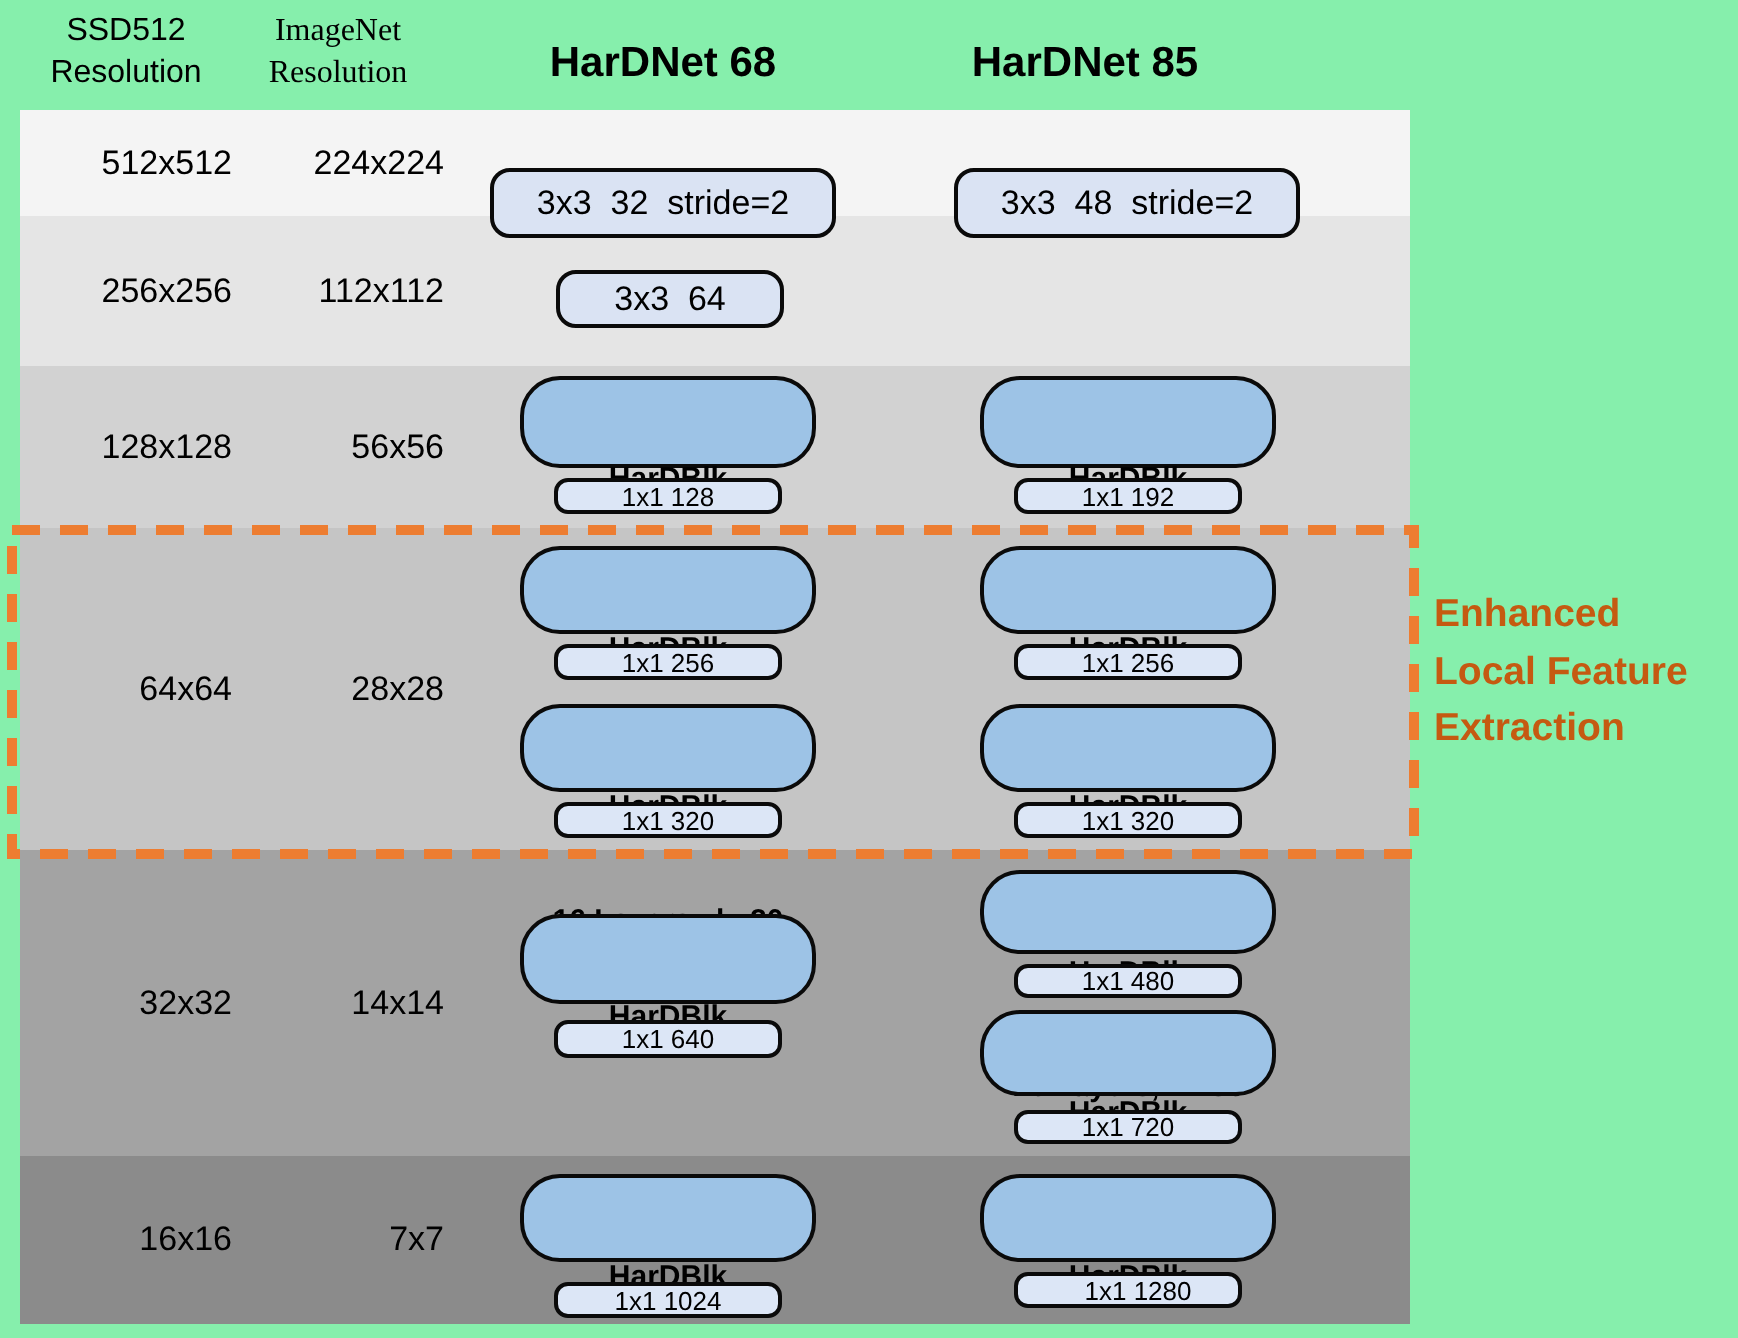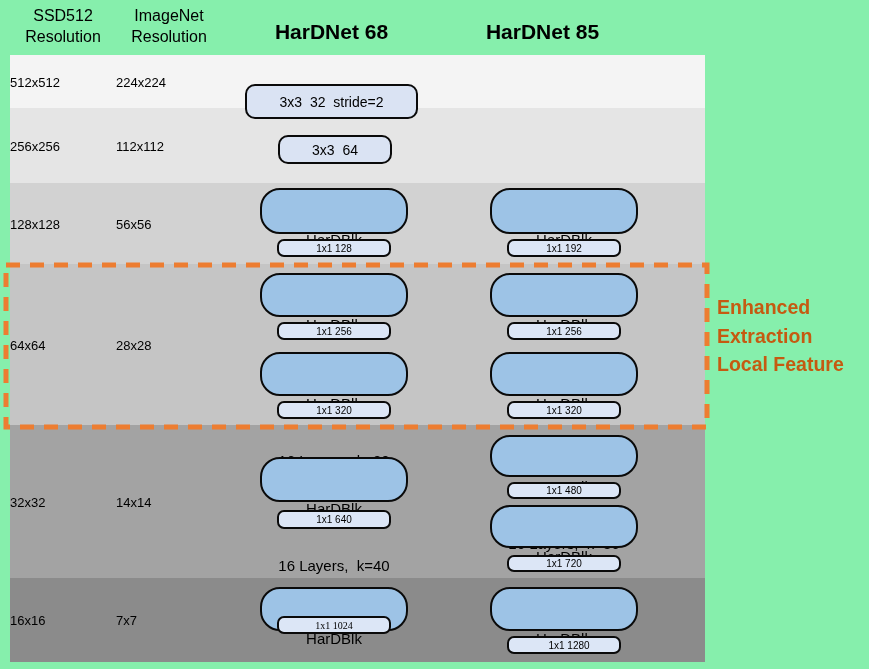--- a/index.html
+++ b/index.html
@@ -3,55 +3,55 @@
 <meta charset="utf-8">
 <style>
   html,body{margin:0;padding:0;background:#ffffff;}
   .canvas{
     position:relative;width:869px;height:669px;background:#86efac;
     font-family:"Liberation Sans","DejaVu Sans",sans-serif;color:#000;overflow:hidden;
   }
   .band{position:absolute;left:10px;width:695px;}
   .res-label{
     position:absolute;top:50%;transform:translateY(-50%);
-    width:106px;text-align:left;font-size:13px;color:#000;
+    width:106px;text-align:right;font-size:17px;color:#000;
   }
   .res-ssd{left:0px;}
   .res-imagenet{left:106px;}
   .col-header{
     position:absolute;top:5px;width:106px;text-align:center;
     font-size:16px;line-height:21px;color:#000;
   }
   .net-title{
     position:absolute;top:20px;width:173px;text-align:center;
     font-size:21px;font-weight:bold;color:#000;white-space:pre;
   }
   .box{
     position:absolute;border:2.5px solid #0a0a0a;box-sizing:border-box;
     text-align:center;white-space:pre;
   }
-  .convbox{border-radius:10px;font-size:14px;display:flex;align-items:center;justify-content:center;}
-  .hardblk{border-radius:20px;font-size:15px;line-height:19px;padding-top:2px;}
-  .transbox{border-radius:7px;border-width:2px;font-size:10px;line-height:15px;display:flex;align-items:center;justify-content:center;}
+  .convbox{border-radius:10px;font-size:17px;display:flex;align-items:center;justify-content:center;}
+  .hardblk{border-radius:20px;font-size:15px;line-height:19px;padding-top:2px;font-weight:bold;}
+  .transbox{border-radius:7px;border-width:2px;font-size:13px;line-height:15px;display:flex;align-items:center;justify-content:center;}
   .dash-svg{position:absolute;left:0;top:0;pointer-events:none;}
   .annotation{
     position:absolute;left:717px;top:293px;width:152px;
     font-size:19.5px;font-weight:bold;line-height:28.5px;
   }
 </style>
 </head>
 <body>
 
 <div class="canvas">
 
   <div class="col-header" style="left:10px;">
     <div>SSD512</div>
     <div>Resolution</div>
   </div>
-  <div class="col-header" style="left:116px;">
+  <div class="col-header" style="left:116px;font-family:Liberation Serif, serif;">
     <div>ImageNet</div>
     <div>Resolution</div>
   </div>
   <div class="net-title" style="left:245px;">HarDNet 68</div>
   <div class="net-title" style="left:456px;">HarDNet 85</div>
 
   <div class="band" style="top: 55px; height: 53px; background-color: rgb(244, 244, 244);">
     <span class="res-label res-ssd">512x512</span>
     <span class="res-label res-imagenet">224x224</span>
   </div>
@@ -92,30 +92,30 @@
   <div class="box transbox" style="left: 277px; top: 322px; width: 114px; height: 18px; background-color: rgb(220, 230, 246);">1x1 256</div>
 
   <div class="box hardblk" style="left: 260px; top: 352px; width: 148px; height: 44px; background-color: rgb(157, 195, 230);">
     <div>HarDBlk</div>
     <div>16 Layers,  k=20</div>
   </div>
   <div class="box transbox" style="left: 277px; top: 401px; width: 114px; height: 18px; background-color: rgb(220, 230, 246);">1x1 320</div>
 
   <div class="box hardblk" style="left: 260px; top: 457px; width: 148px; height: 45px; background-color: rgb(157, 195, 230);">
     <div>HarDBlk</div>
-    <div>16 Layers,  k=40</div>
   </div>
   <div class="box transbox" style="left: 277px; top: 510px; width: 114px; height: 19px; background-color: rgb(220, 230, 246);">1x1 640</div>
 
   <div class="box hardblk" style="left: 260px; top: 587px; width: 148px; height: 44px; background-color: rgb(157, 195, 230);">
     <div>HarDBlk</div>
     
   </div>
-  <div class="box transbox" style="left: 277px; top: 616px; width: 114px; height: 18px; background-color: rgb(220, 230, 246); font-family: Liberation Serif, serif;">1x1 1024</div>
+  <div class="box transbox" style="left: 277px; top: 641px; width: 114px; height: 18px; background-color: rgb(220, 230, 246);">1x1 1024</div>
 
+  <div class="box convbox" style="left: 477px; top: 84px; width: 173px; height: 35px; background-color: rgb(218, 227, 243);">3x3  48  stride=2</div>
 
   <div class="box hardblk" style="left: 490px; top: 188px; width: 148px; height: 46px; background-color: rgb(157, 195, 230);">
     <div>HarDBlk</div>
     <div>8 Layers,  k=24</div>
   </div>
   <div class="box transbox" style="left: 507px; top: 239px; width: 114px; height: 18px; background-color: rgb(220, 230, 246);">1x1 192</div>
 
   <div class="box hardblk" style="left: 490px; top: 273px; width: 148px; height: 44px; background-color: rgb(157, 195, 230);">
     <div>HarDBlk</div>
     <div>16 Layers,  k=24</div>
@@ -145,17 +145,17 @@
     
   </div>
   <div class="box transbox" style="left: 507px; top: 636px; width: 114px; height: 18px; background-color: rgb(220, 230, 246); padding-left: 10px;">1x1 1280</div>
 
   <svg class="dash-svg" width="869" height="669">
     <rect x="6" y="265" width="701" height="162" fill="none" stroke-width="5" stroke-dasharray="14 10" stroke="#ED7D31"></rect>
   </svg>
 
   <div class="annotation" style="color: rgb(197, 90, 17);">
     <div>Enhanced</div>
+    <div>Local Feature</div>
     <div>Extraction</div>
-    <div>Local Feature</div>
   </div>
 
 </div>
 
 </body></html>

